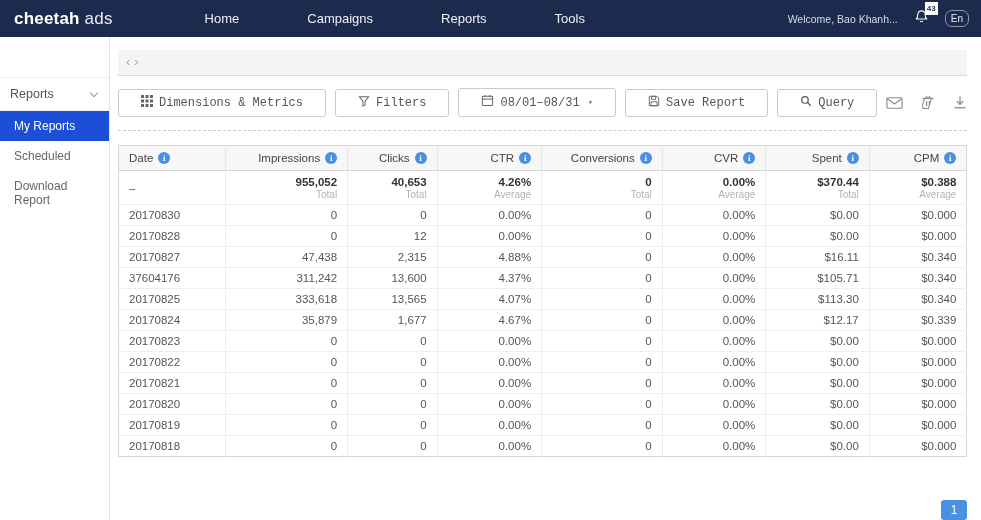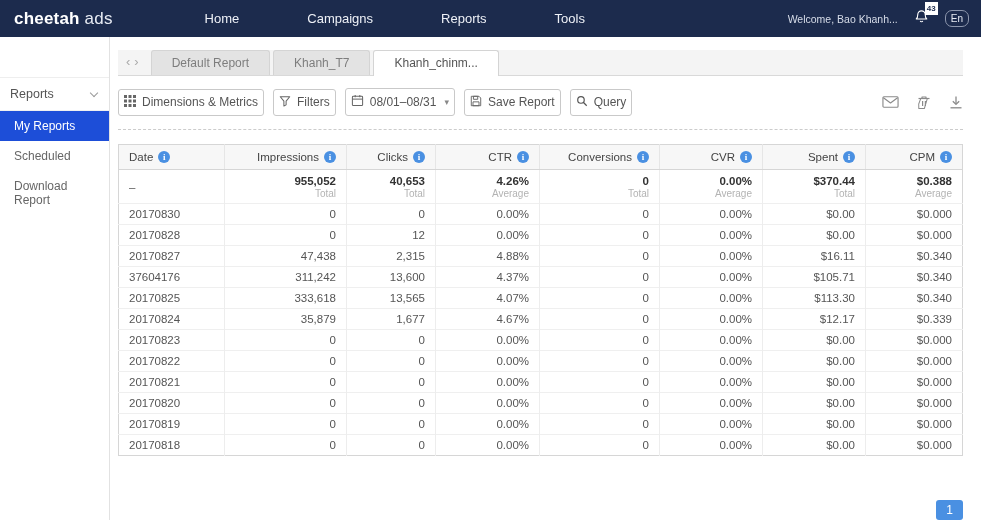--- a/index.html
+++ b/index.html
@@ -52,22 +52,23 @@
   .tab {
     padding:5px 20px 5px; background:#e3e3e3; border:1px solid #d4d4d4; border-bottom:none;
     border-radius:3px 3px 0 0; margin-right:3px; font-size:12px; color:#7d7d7d;
     cursor:pointer; white-space:nowrap;
   }
   .tab.active { background:#fff; color:#555; position:relative; margin-bottom:-1px; padding-bottom:6px; }
   
   .toolbar { display:flex; align-items:center; gap:9px; padding:12px 0 11px; }
   .btn {
     display:inline-flex; align-items:center; gap:6px; border:1px solid #c9c9c9;
-    background:#fff; border-radius:3px; padding:5px 5px; font-size:12px; color:#555; cursor:pointer;
+    background:#fff; border-radius:3px; padding:5px 22px; font-size:12px; color:#555; cursor:pointer;
     white-space:nowrap;
+    font-family:Liberation Mono, monospace;
   }
   .btn svg { flex:0 0 auto; }
   .caret { font-size:9px; color:#888; margin-left:2px; }
   .toolbar-right { margin-left:auto; display:flex; align-items:center; gap:18px; }
   .tool-icon { cursor:pointer; display:flex; }
   .dashed-sep { border-top:1px dashed #ccc; margin:2px 0 14px; }
   
   table { width:100%; border-collapse:collapse; table-layout:fixed; font-size:11.5px; color:#555; border:1px solid #d6d6d6; }
   th {
     background:#f7f7f7; font-weight:normal; color:#444; padding:6px 10px;
@@ -130,25 +131,20 @@
         <div class="sidebar-item active">My Reports</div>
         <div class="sidebar-item">Scheduled</div>
         <div class="sidebar-item">Download Report</div>
       </div>
   </div>
 
   <div class="main">
 
     <div class="tabstrip">
       <span class="tab-arrows"><span>‹</span><span>›</span></span>
-      <span style="display:flex;align-items:flex-end;" id="tabs-container">
-          <span class="tab">Default Report</span>
-          <span class="tab">Khanh_T7</span>
-          <span class="tab active">Khanh_chinm...</span>
-        </span>
     </div>
 
     <div class="toolbar">
       <div class="btn">
         <span>
           <svg width="12" height="12" viewBox="0 0 12 12" fill="#666">
               <rect x="0" y="0" width="3" height="3"></rect>
               <rect x="4.5" y="0" width="3" height="3"></rect>
               <rect x="9" y="0" width="3" height="3"></rect>
               <rect x="0" y="4.5" width="3" height="3"></rect>

